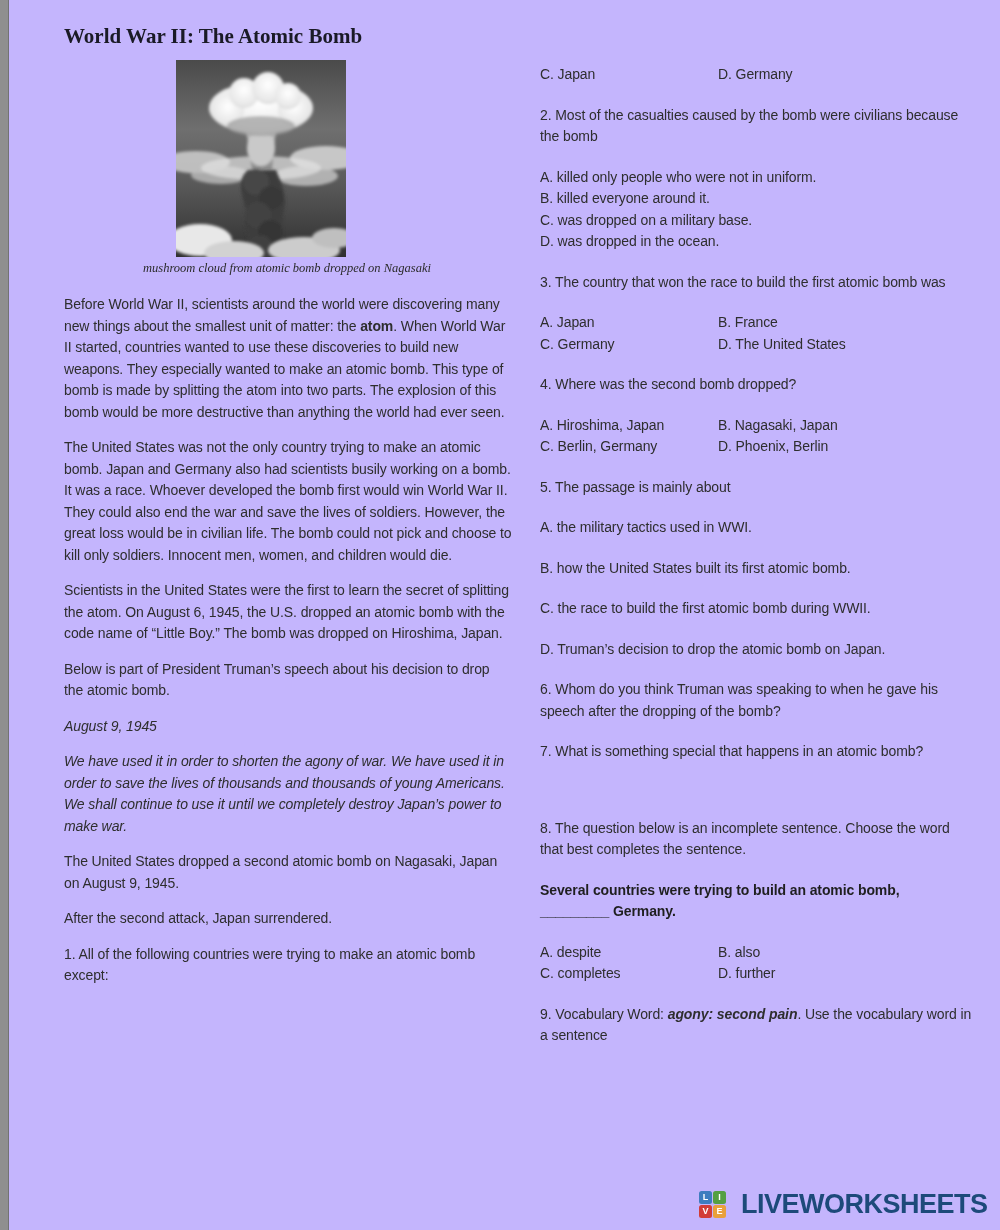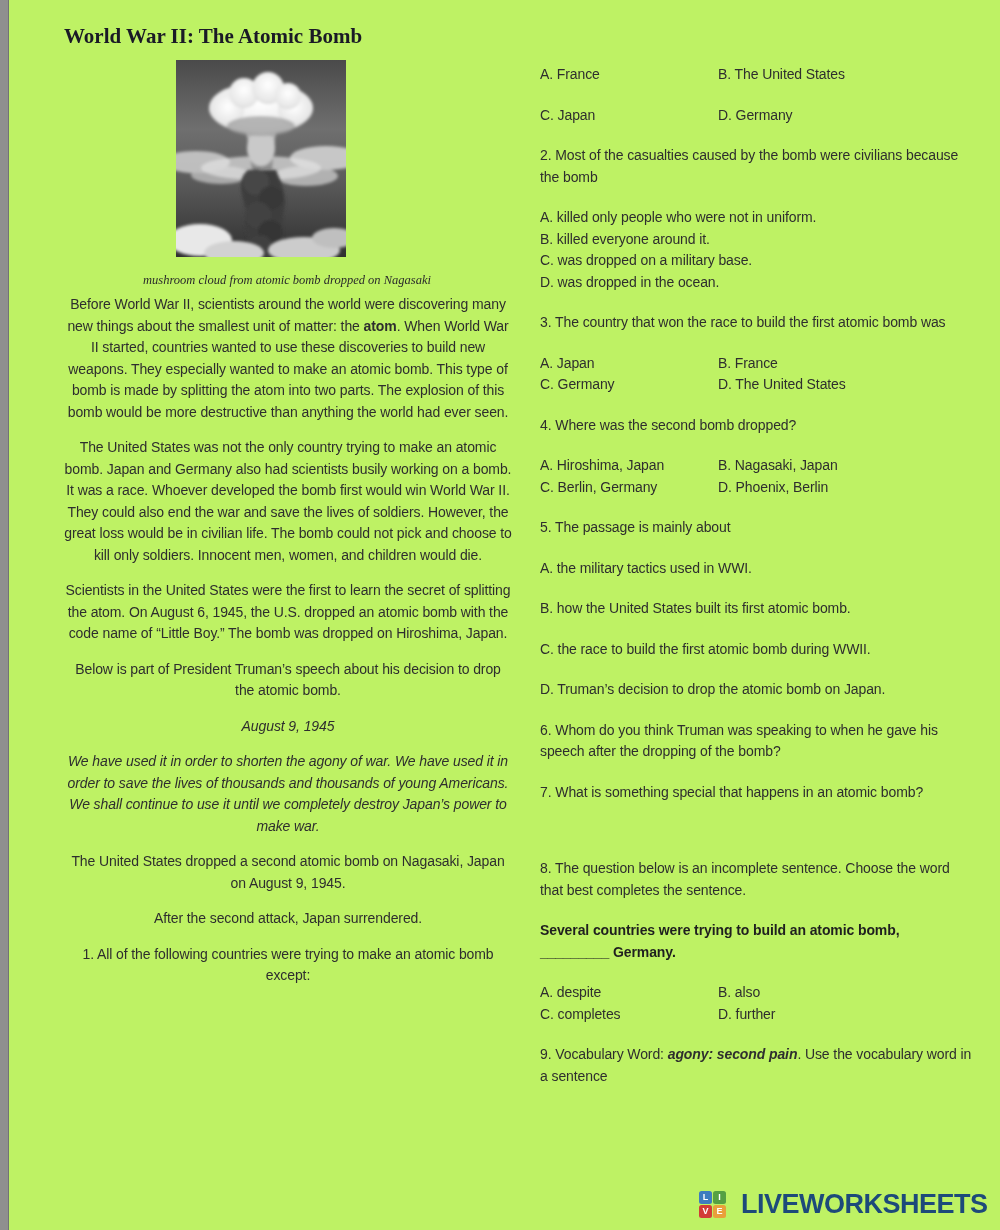--- a/index.html
+++ b/index.html
@@ -1,46 +1,46 @@
 <!DOCTYPE html>
 <html><head>
 <meta charset="utf-8">
 <style>
   * { margin:0; padding:0; box-sizing:border-box; }
   html,body { background:#ffffff; }
   .page {
     position:relative; width:1000px; height:1230px;
-    background:#bef264; overflow:hidden;
+    background:#c4b5fd; overflow:hidden;
     font-family:"Liberation Sans", sans-serif;
     color:#2e2e2e;
   }
   .left-strip {
     position:absolute; left:0; top:0; width:9px; height:1230px;
     background:#8f8f8f; border-right:1px solid #737373;
   }
   .doc-title {
     position:absolute; left:64px; top:24px; width:500px;
     font-family:"Liberation Serif", serif;
     font-weight:bold; font-size:21px; color:#1a1a26;
   }
   .figure {
     position:absolute; left:176px; top:60px; width:170px; height:197px;
     background:#777; overflow:hidden;
   }
   .figure svg { display:block; }
   .fig-caption {
-    position:absolute; left:64px; top:273px; width:446px;
+    position:absolute; left:64px; top:261px; width:446px;
     text-align:center; font-family:"Liberation Serif", serif;
     font-style:italic; font-size:12.5px; color:#2b2b2b;
   }
   .col-left {
     position:absolute; left:64px; top:294px; width:448px;
     font-size:14px; line-height:21.5px; letter-spacing:-0.1px;
   }
-  .col-left p { margin:0 0 14px 0;text-align:center; }
+  .col-left p { margin:0 0 14px 0; }
   .col-right {
     position:absolute; left:540px; top:64px; width:436px;
     font-size:14px; line-height:21.5px; letter-spacing:-0.1px;
   }
   .col-right .blk { margin:0 0 19px 0; }
   .col-right .blk.big-gap { margin-bottom:55px; }
   .optrow { display:flex; }
   .optrow .o1 { width:178px; flex:0 0 178px; }
   .stack .optrow { margin:0; }
   .date-head { font-weight:normal; font-style:italic; }
@@ -146,24 +146,20 @@
     <p>Below is part of President Truman’s speech about his decision to drop the atomic bomb.</p>
     <p class="date-head">August 9, 1945</p>
     <p class="quote">We have used it in order to shorten the agony of war. We have used it in order to save the lives of thousands and thousands of young Americans. We shall continue to use it until we completely destroy Japan’s power to make war.</p>
     <p>The United States dropped a second atomic bomb on Nagasaki, Japan on August 9, 1945.</p>
     <p>After the second attack, Japan surrendered.</p>
     <p>1. All of the following countries were trying to make an atomic bomb except:</p>
   </div>
 
   <div class="col-right">
     <div class="blk optrow">
-      <span class="o1">A. France</span>
-      <span>B. The United States</span>
-    </div>
-    <div class="blk optrow">
       <span class="o1">C. Japan</span>
       <span>D. Germany</span>
     </div>
 
     <div class="blk">2. Most of the casualties caused by the bomb were civilians because the bomb</div>
     <div class="blk stack">
       <div>A. killed only people who were not in uniform.</div>
       <div>B. killed everyone around it.</div>
       <div>C. was dropped on a military base.</div>
       <div>D. was dropped in the ocean.</div>

